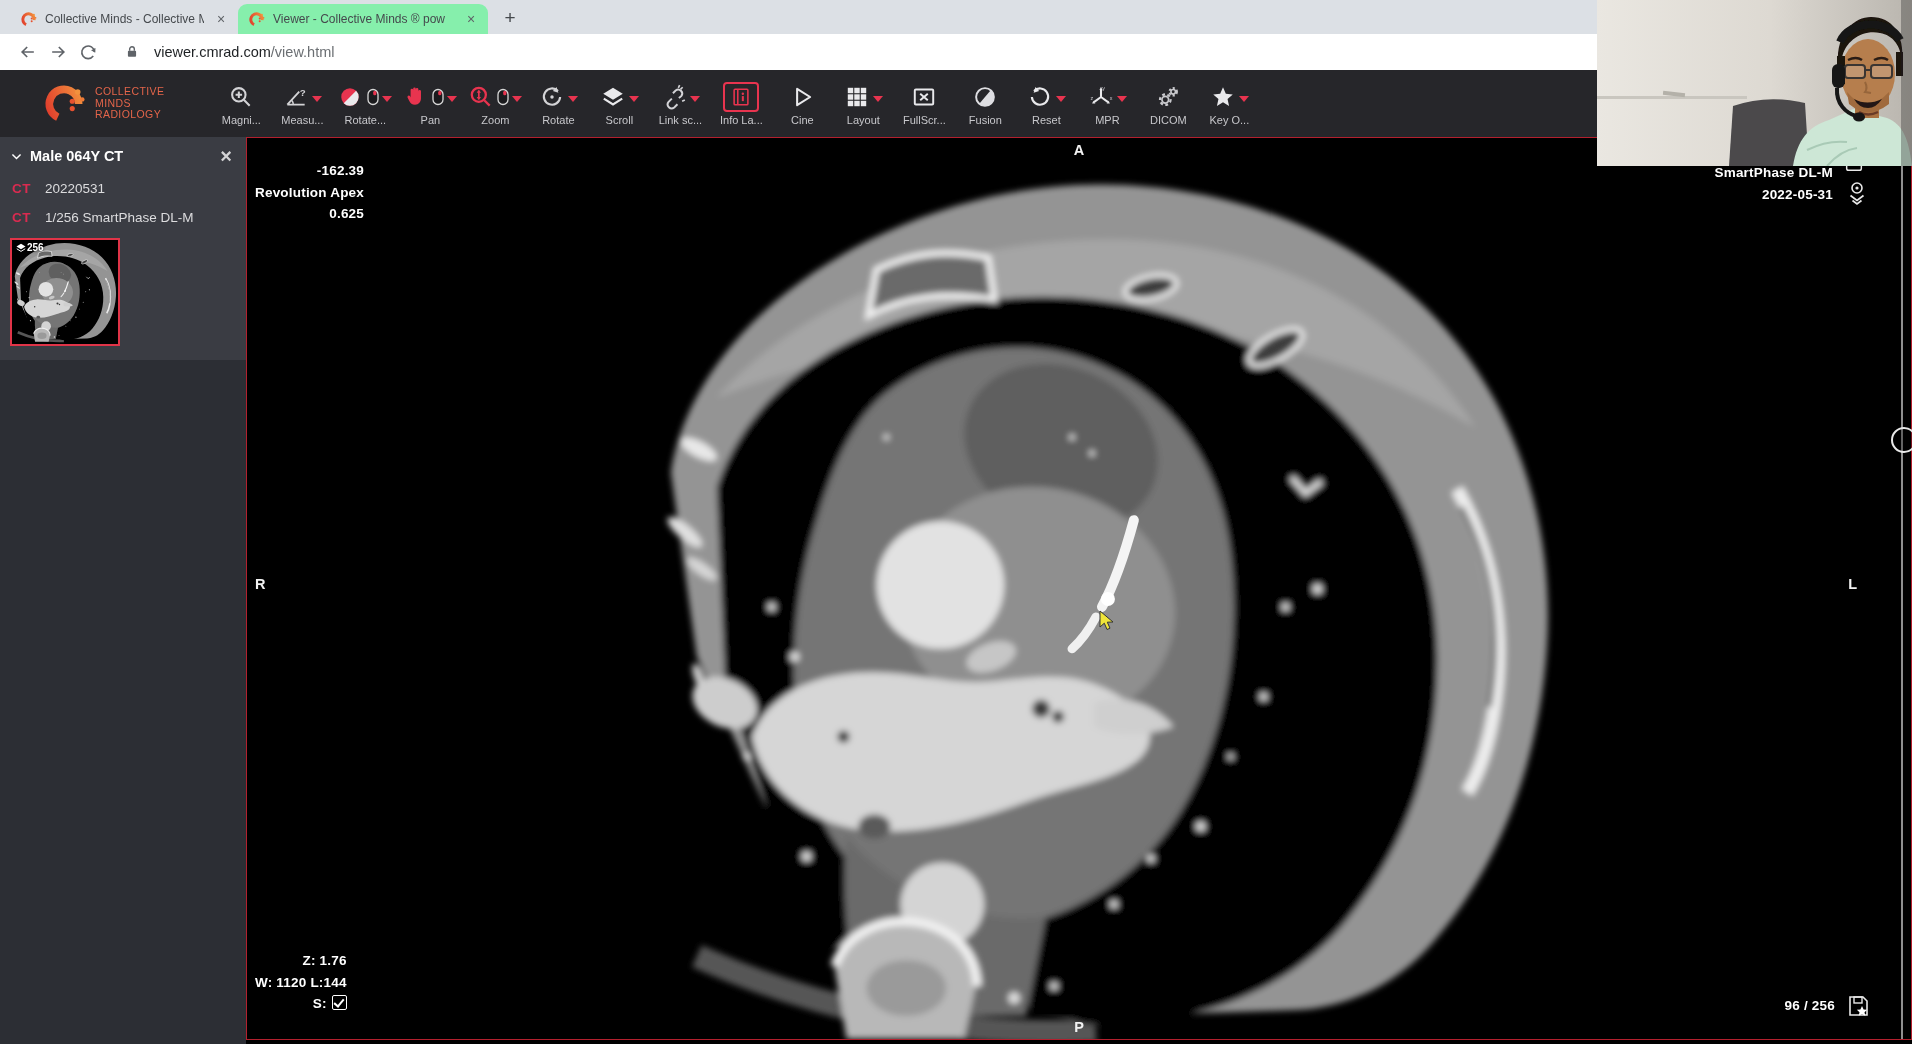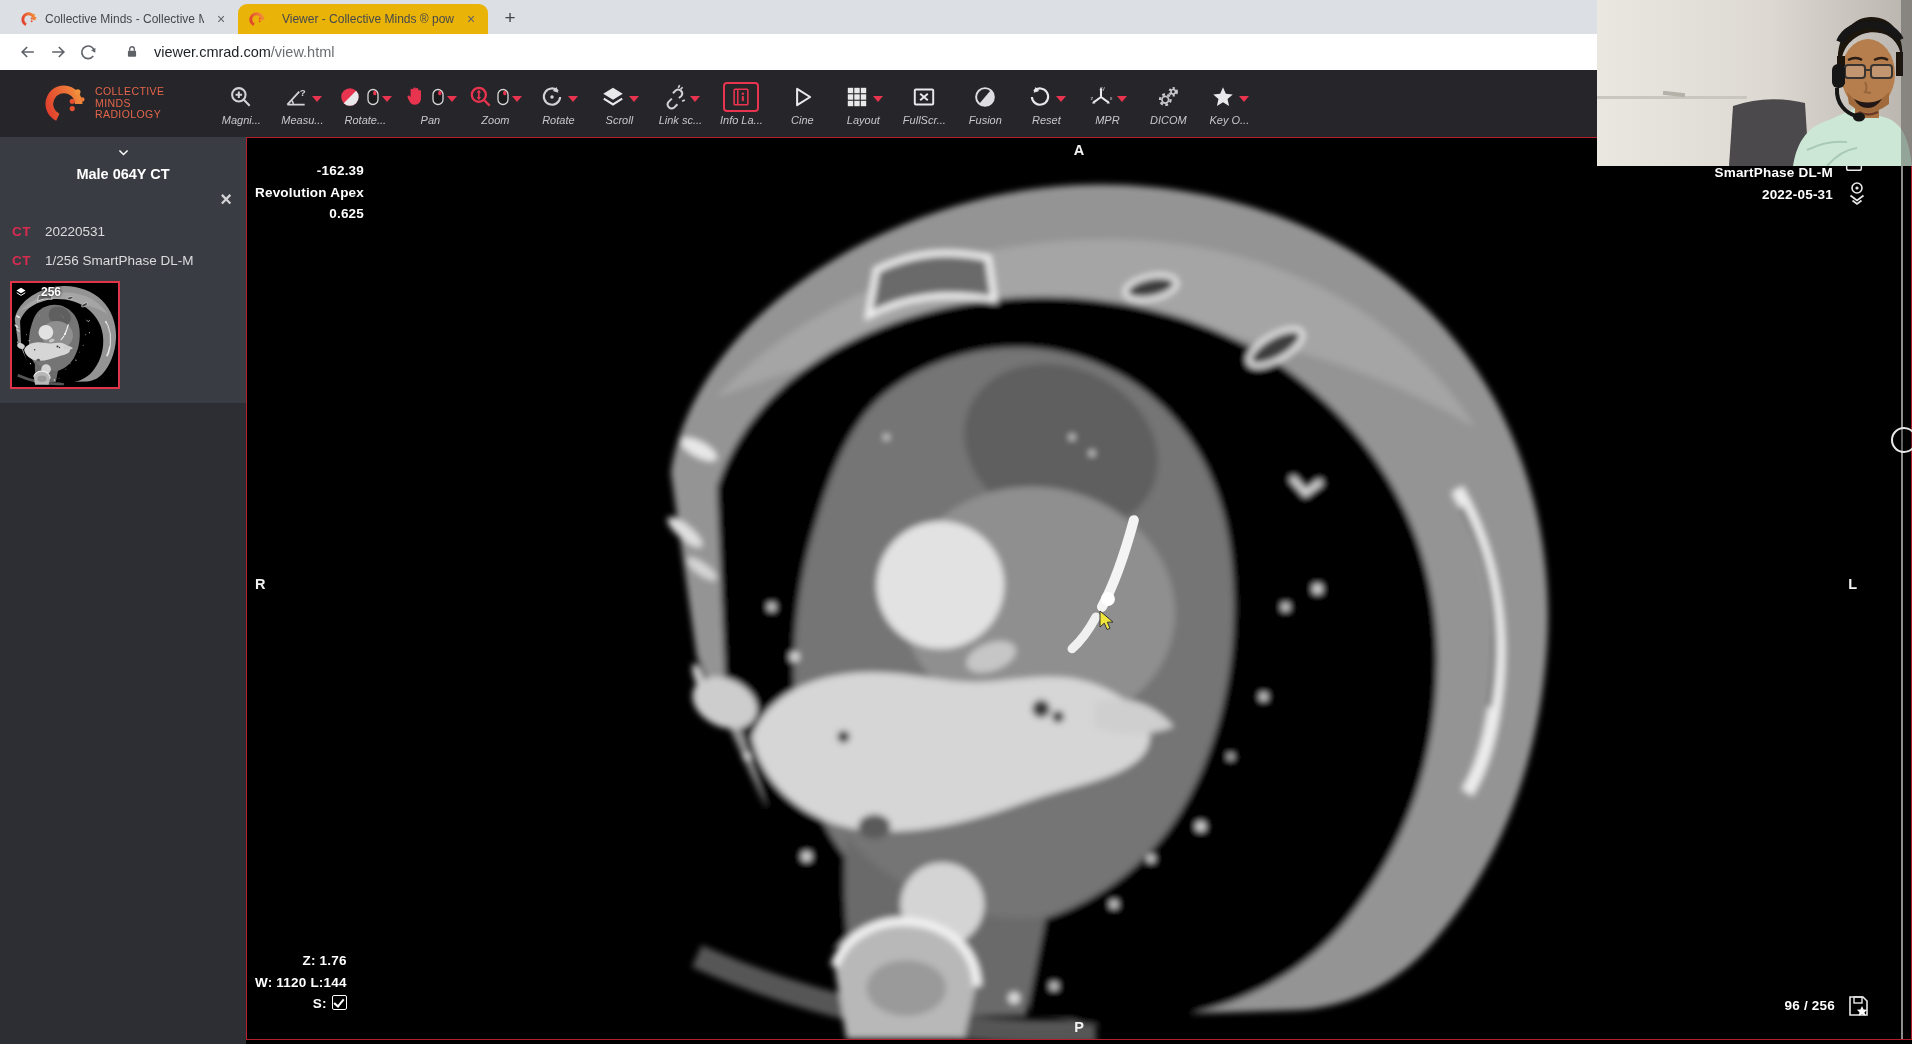--- a/index.html
+++ b/index.html
@@ -3,54 +3,54 @@
 <meta charset="utf-8">
 <style>
   html,body{margin:0;padding:0;}
   body{width:1912px;height:1044px;background:#000;position:relative;overflow:hidden;
        font-family:"Liberation Sans","DejaVu Sans",sans-serif;}
   
   .chrome{position:absolute;left:0;top:0;width:1912px;height:70px;background:#fff;}
   .tabstrip{height:34px;background:#dce0e5;display:flex;align-items:flex-end;padding-left:10px;}
   .tab{height:30px;display:flex;align-items:center;gap:8px;padding:0 8px 0 10px;width:210px;
        font-size:12px;color:#45494d;}
-  .tab.active{background:#eab308;border-radius:9px 9px 0 0;width:232px;text-align:right;}
+  .tab.active{background:#86efac;border-radius:9px 9px 0 0;width:232px;}
   .tab .t-title{flex:1;white-space:nowrap;overflow:hidden;}
   .tab .t-close{width:18px;height:18px;border-radius:50%;display:flex;align-items:center;justify-content:center;
        color:#5f6368;font-size:14px;line-height:1;cursor:pointer;flex:none;}
   .newtab{width:28px;height:28px;margin-left:8px;display:flex;align-items:center;justify-content:center;
        font-size:19px;color:#45494d;cursor:pointer;margin-bottom:2px;}
   .urlrow{height:36px;background:#fff;display:flex;align-items:center;padding-left:14px;gap:2px;}
   .navbtn{width:28px;height:28px;display:flex;align-items:center;justify-content:center;cursor:pointer;}
   .urltext{font-size:14.5px;color:#1e2124;margin-left:6px;}
   .urltext .path{color:#6b6f73;}
   
   .vtoolbar{position:absolute;left:0;top:70px;width:1912px;height:67px;background:#26262a;
        display:flex;align-items:center;}
   .brand{display:flex;align-items:center;gap:9px;padding:0 24px 0 42px;flex:none;}
   .brandtext{font-size:10.5px;font-weight:normal;line-height:1.12;color:#e4654a;letter-spacing:.4px;}
   .tools{display:flex;align-items:flex-start;gap:11px;margin-left:28px;}
   .tool{display:flex;flex-direction:column;align-items:center;min-width:50px;cursor:pointer;}
   .icrow{display:flex;align-items:center;gap:3px;height:30px;}
   .caret{width:0;height:0;border:5px solid transparent;border-top:6px solid #e8344f;margin-top:9px;cursor:pointer;}
-  .tlabel{font-size:11px;color:#c7c7cb;margin-top:2px;white-space:nowrap;font-style:italic;}
+  .tlabel{font-size:11px;color:#c7c7cb;margin-top:2px;white-space:nowrap;}
   .activebox{border:2px solid #e8344f;border-radius:4px;padding:1px 5px;display:flex;align-items:center;}
   
   .sidebar{position:absolute;left:0;top:137px;width:246px;height:907px;background:#2c2e34;}
   .sidetop{background:#3a3c43;padding-bottom:14px;}
   .sidehead{display:flex;align-items:center;gap:7px;padding:9px 10px 8px 10px;color:#fff;
-       font-size:14.5px;font-weight:bold;flex-direction:column;}
+       font-size:14.5px;font-weight:bold;}
   .sideclose{margin-left:auto;color:#d4d4d6;font-size:20px;line-height:1;cursor:pointer;padding:0 4px;}
   .seriesrow{display:flex;align-items:center;gap:14px;padding:7px 12px;font-size:13.5px;color:#dcdcde;cursor:pointer;}
   .ctbadge{color:#d92b50;font-weight:bold;font-size:13.5px;letter-spacing:.5px;}
   .thumb{position:relative;width:106px;height:104px;margin:6px 0 0 10px;border:2px solid #e03448;
        background:#000;cursor:pointer;}
   .thumb svg{display:block;width:100%;height:100%;}
-  .thumbtag{position:absolute;left:3px;top:2px;display:flex;align-items:center;gap:14px;color:#fff;
-       font-size:12px;font-weight:bold;text-shadow:0 0 3px #000;}
+  .thumbtag{position:absolute;left:3px;top:2px;display:flex;align-items:flex-start;gap:0;color:#fff;
+       font-size:10px;font-weight:bold;text-shadow:0 0 3px #000;}
   
   .viewport{position:absolute;left:246px;top:137px;width:1666px;height:903px;background:#000;
        border:1px solid #b3202e;box-sizing:border-box;}
   .ctmain{position:absolute;left:0;top:0;width:1664px;height:901px;}
   .ov{position:absolute;color:#fff;font-size:13.5px;font-weight:600;letter-spacing:.2px;line-height:1.6;text-align:right;}
   .orient{position:absolute;color:#f2f2f2;font-size:14.5px;font-weight:bold;}
   .chk{display:inline-block;width:13px;height:13px;border:1.5px solid #fff;border-radius:2px;
        position:relative;top:2px;margin-left:5px;cursor:pointer;}
   .chk::after{content:"";position:absolute;left:3.5px;top:0.5px;width:4px;height:8px;
        border:solid #fff;border-width:0 2px 2px 0;transform:rotate(40deg);}

